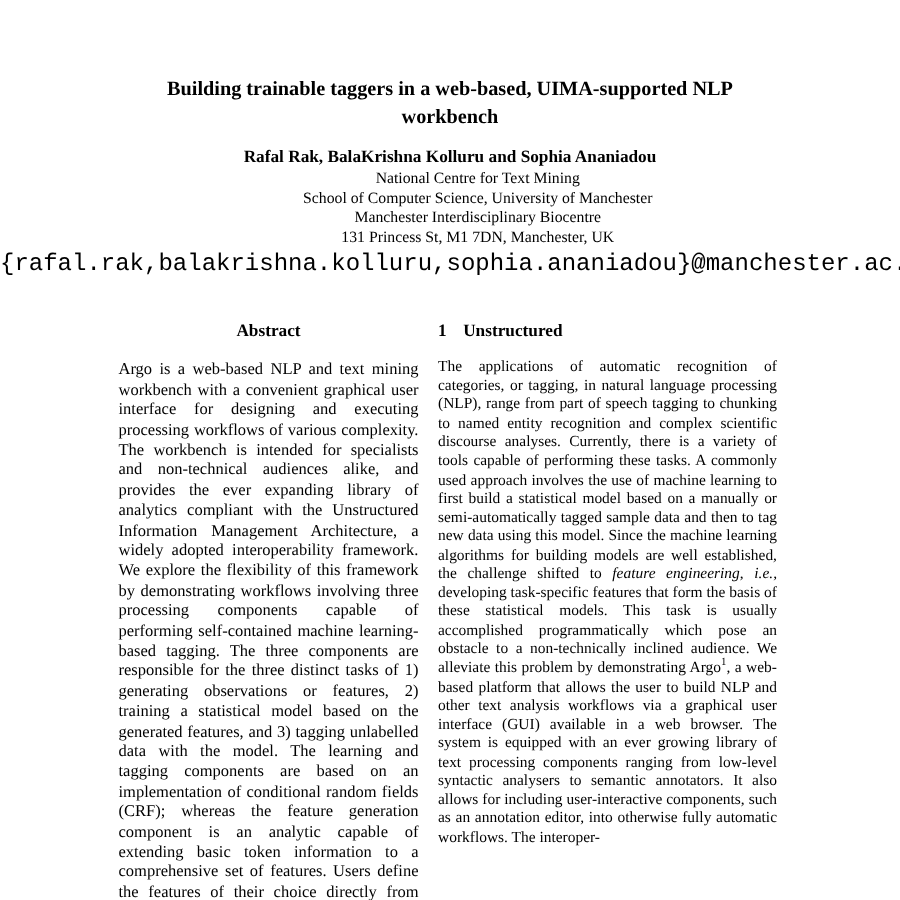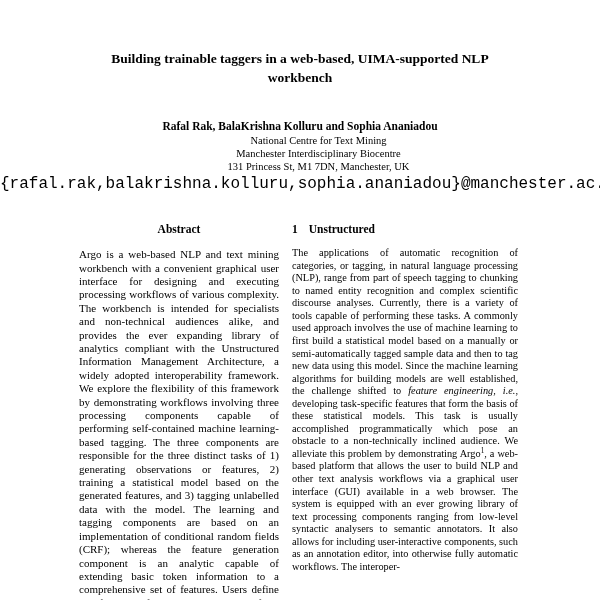--- a/index.html
+++ b/index.html
@@ -17,21 +17,21 @@
     overflow: hidden;
   }
   .title {
     margin: 50px 90px 0 90px;
     font-size: 13.5px;
     font-weight: bold;
     text-align: center;
     line-height: 1.4;
   }
   .authors {
-    margin-top: 32px;
+    margin-top: 11px;
     font-size: 11.5px;
     font-weight: bold;
     text-align: center;
   }
   .affiliations {
     margin-top: 2px;
     padding-left: 37px;
   }
   .affil-line {
     font-size: 10.5px;
@@ -93,20 +93,21 @@
 <body>
 
 <div class="page">
 
   <h1 class="title">Building trainable taggers in a web-based, UIMA-supported NLP workbench</h1>
 
   <div class="authors">Rafal Rak, BalaKrishna Kolluru and Sophia Ananiadou</div>
 
   <div class="affiliations">
     <div class="affil-line">National Centre for Text Mining</div>
+    <div class="affil-line">School of Computer Science, University of Manchester</div>
     <div class="affil-line">Manchester Interdisciplinary Biocentre</div>
     <div class="affil-line">131 Princess St, M1 7DN, Manchester, UK</div>
   </div>
 
   <div class="email">{rafal.rak,balakrishna.kolluru,sophia.ananiadou}@manchester.ac.uk</div>
 
   <div class="columns">
 
     <div class="col">
       <h2 class="abstract-heading">Abstract</h2>

